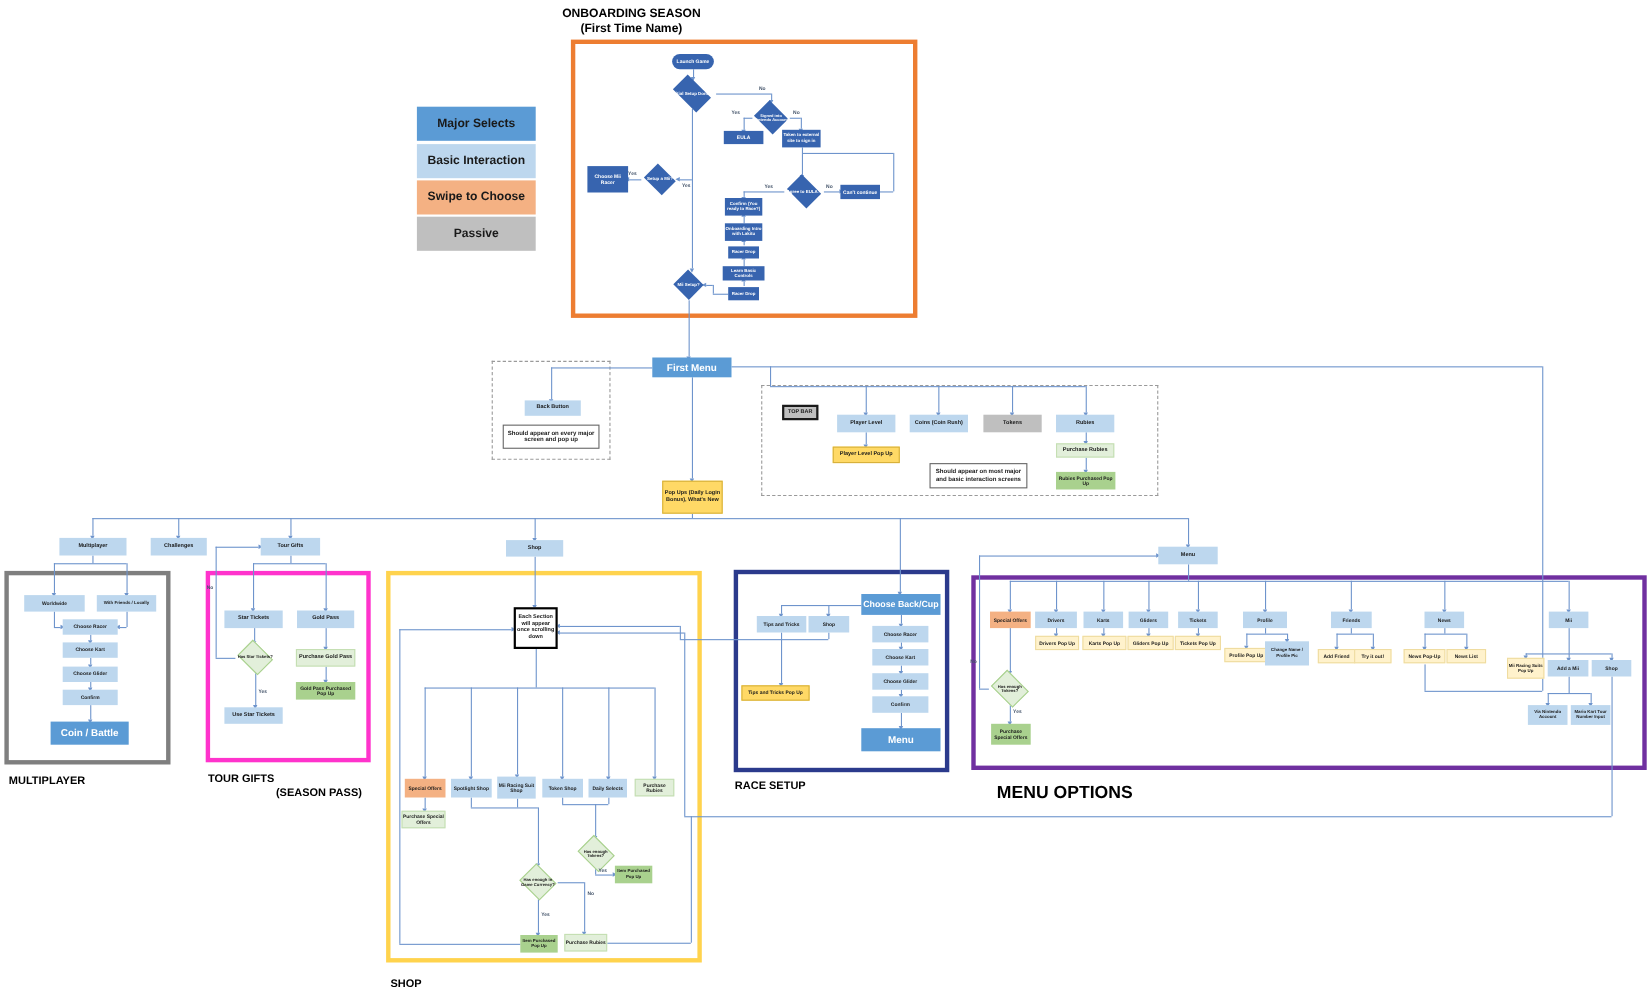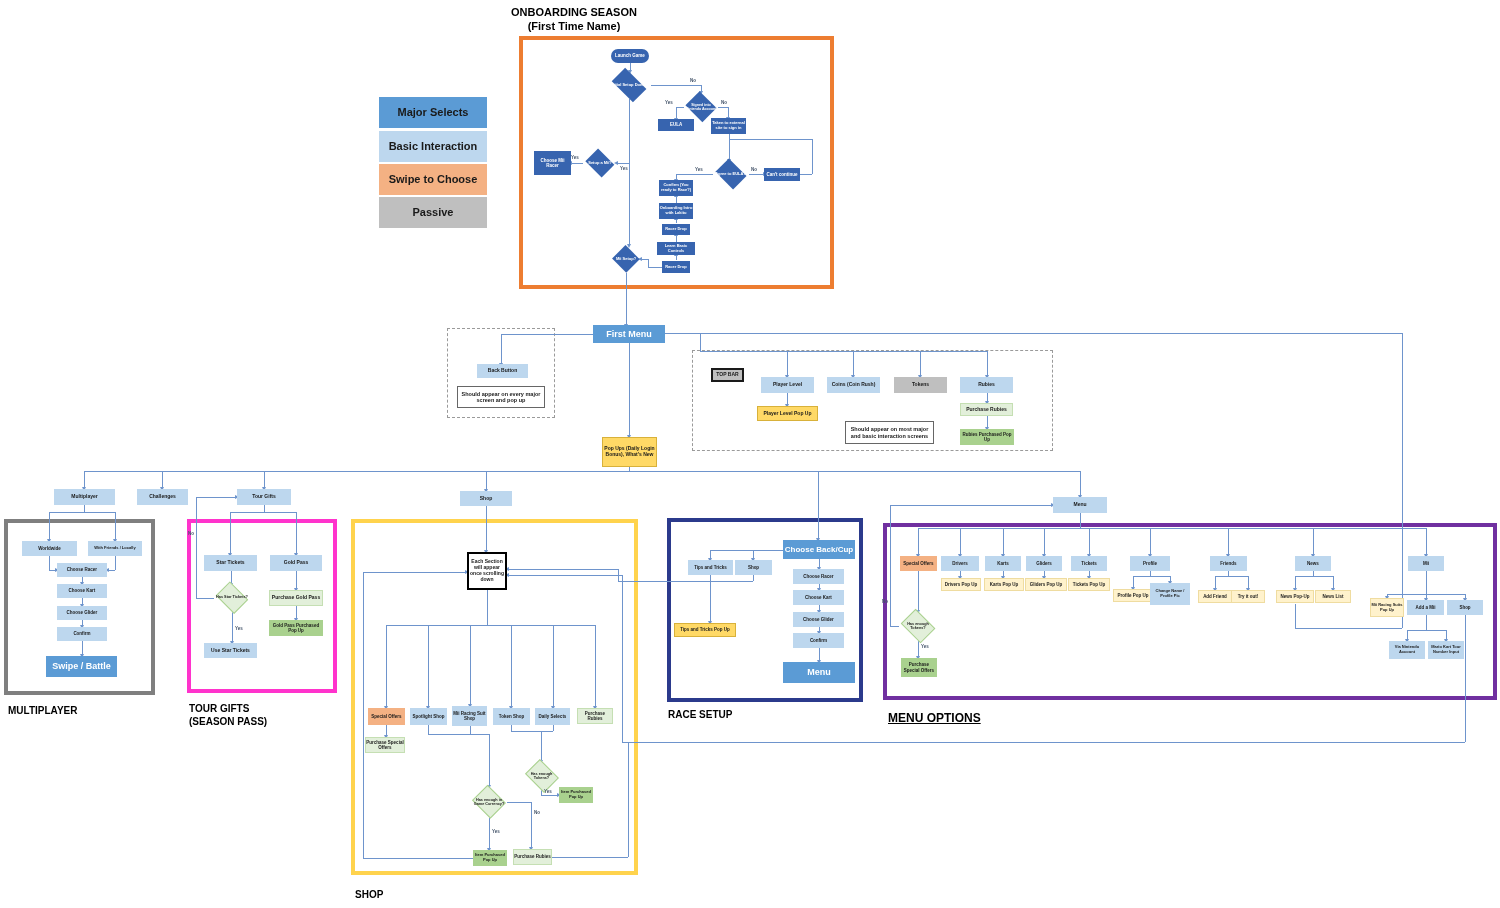--- a/index.html
+++ b/index.html
@@ -352,21 +352,21 @@
     <div class="node t-lightblue" style="left: 137px; top: 489px; width: 51px; height: 16px; font-size: 5px;">Challenges</div>
     <div class="node t-lightblue" style="left: 237px; top: 489px; width: 54px; height: 16px; font-size: 5px;">Tour Gifts</div>
     <div class="node t-lightblue" style="left: 460px; top: 491px; width: 52px; height: 15px; font-size: 5px;">Shop</div>
     <div class="node t-lightblue" style="left: 1053px; top: 497px; width: 54px; height: 16px; font-size: 5px;">Menu</div>
     <div class="node t-lightblue" style="left: 22px; top: 541px; width: 55px; height: 15px; font-size: 4.5px;">Worldwide</div>
     <div class="node t-lightblue" style="left: 88px; top: 541px; width: 54px; height: 15px; font-size: 4px;">With Friends / Locally</div>
     <div class="node t-lightblue" style="left: 57px; top: 563px; width: 50px; height: 14px; font-size: 4.5px;">Choose Racer</div>
     <div class="node t-lightblue" style="left: 57px; top: 584px; width: 50px; height: 14px; font-size: 4.5px;">Choose Kart</div>
     <div class="node t-lightblue" style="left: 57px; top: 606px; width: 50px; height: 14px; font-size: 4.5px;">Choose Glider</div>
     <div class="node t-lightblue" style="left: 57px; top: 627px; width: 50px; height: 14px; font-size: 4.5px;">Confirm</div>
-    <div class="node t-blue" style="left: 46px; top: 656px; width: 71px; height: 21px; font-size: 9px;">Swipe / Battle</div>
+    <div class="node t-blue" style="left: 46px; top: 656px; width: 71px; height: 21px; font-size: 9px;">Coin / Battle</div>
     <div class="node t-lightblue" style="left: 204px; top: 555px; width: 53px; height: 16px; font-size: 5px;">Star Tickets</div>
     <div class="node t-lightblue" style="left: 270px; top: 555px; width: 52px; height: 16px; font-size: 5px;">Gold Pass</div>
     <div class="node t-dgreen" style="left: 214px; top: 584px; width: 36px; height: 27px; font-size: 3.8px;">
       <span class="dshape"></span>
       <span class="dlabel">Has Star Tickets?</span>
     </div>
     <div class="node t-lightblue" style="left: 204px; top: 643px; width: 53px; height: 15px; font-size: 5px;">Use Star Tickets</div>
     <div class="node t-lightgreen" style="left: 269px; top: 590px; width: 54px; height: 16px; font-size: 5px;">Purchase Gold Pass</div>
     <div class="node t-green" style="left: 269px; top: 620px; width: 54px; height: 16px; font-size: 4.5px;">Gold Pass Purchased Pop Up</div>
     <div class="node t-eachsec" style="left: 467px; top: 552px; width: 40px; height: 38px; font-size: 5px;">Each Section will appear once scrolling down</div>
@@ -437,17 +437,17 @@
     <div class="flowlabel" style="left: 188px; top: 531px; font-size: 4.5px;">No</div>
     <div class="flowlabel" style="left: 544px; top: 789px; font-size: 4.5px;">Yes</div>
     <div class="flowlabel" style="left: 492px; top: 829px; font-size: 4.5px;">Yes</div>
     <div class="flowlabel" style="left: 534px; top: 810px; font-size: 4.5px;">No</div>
     <div class="flowlabel" style="left: 921px; top: 644px; font-size: 4.5px;">Yes</div>
     <div class="flowlabel" style="left: 882px; top: 599px; font-size: 4.5px;">No</div>
     <div class="heading" style="left: 494px; top: 5px; font-size: 11px; width: 160px; text-align: center;">ONBOARDING SEASON</div>
     <div class="heading" style="left: 494px; top: 19px; font-size: 11px; width: 160px; text-align: center;">(First Time Name)</div>
     <div class="heading" style="left: 8px; top: 704px; font-size: 10px; width: 140px; text-align: left;">MULTIPLAYER</div>
     <div class="heading" style="left: 189px; top: 702px; font-size: 10px; width: 140px; text-align: left;">TOUR GIFTS</div>
-    <div class="heading" style="left: 189px; top: 715px; font-size: 10px; width: 140px; text-align: left;">(SEASON PASS)</div>
+    <div class="heading" style="left: 189px; top: 715px; font-size: 10px; width: 140px; text-align: right;">(SEASON PASS)</div>
     <div class="heading" style="left: 355px; top: 888px; font-size: 10px; width: 140px; text-align: left;">SHOP</div>
     <div class="heading" style="left: 668px; top: 708px; font-size: 10px; width: 140px; text-align: left;">RACE SETUP</div>
-    <div class="heading" style="left: 888px; top: 711px; font-size: 12px; width: 160px; text-align: left; text-decoration: underline;">MENU OPTIONS</div>
+    <div class="heading" style="left: 888px; top: 711px; font-size: 16px; width: 160px; text-align: center;">MENU OPTIONS</div>
   </div>
 
 </body></html>

